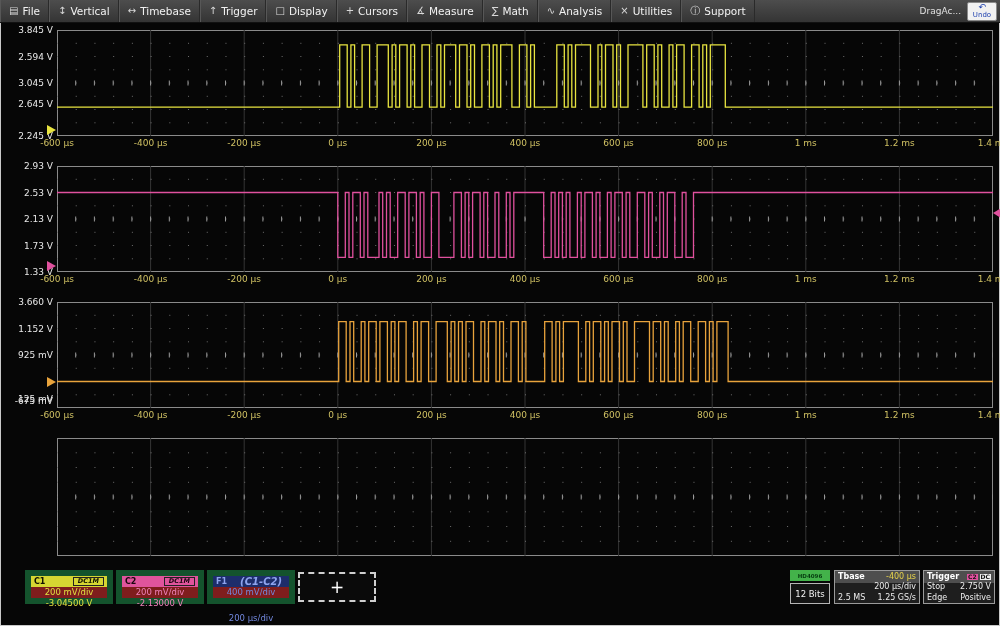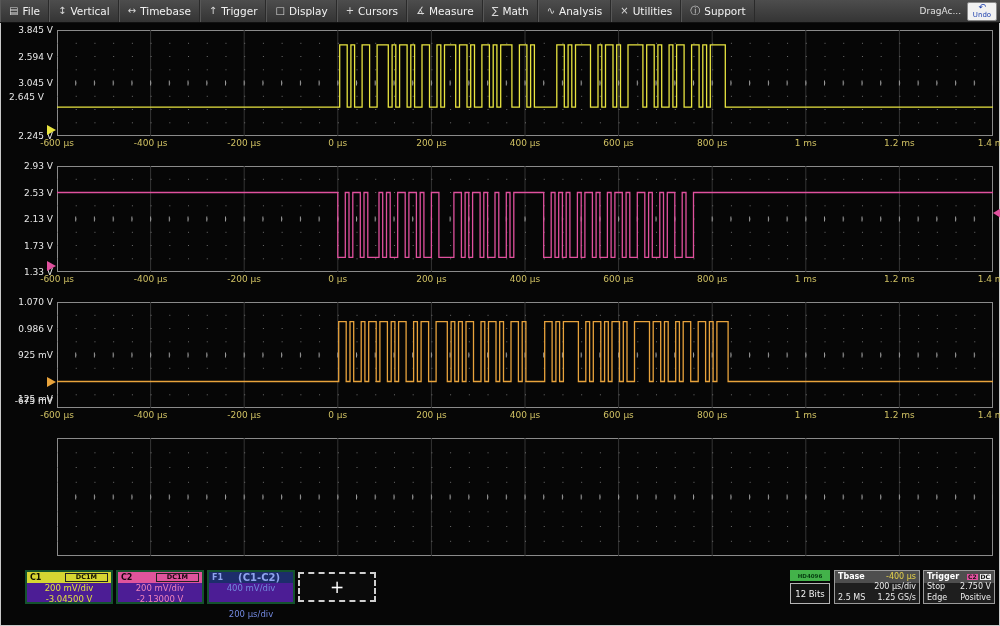--- a/index.html
+++ b/index.html
@@ -22,25 +22,25 @@
   #undo-btn .uglyph{font-size:9px;}
   
   #scope-area{position:absolute;left:0;top:0;width:1000px;height:626px;}
   .vlabel{position:absolute;left:0;width:53px;text-align:right;font-size:9px;color:#e8e8e8;}
   .tlabel{position:absolute;top:0;width:60px;text-align:center;font-size:9px;color:#cfc063;}
   .gmark{position:absolute;left:47px;width:0;height:0;border-top:5px solid transparent;
          border-bottom:5px solid transparent;border-left:9px solid #fff;}
   .tmark{position:absolute;left:993px;width:0;height:0;border-top:5px solid transparent;
          border-bottom:5px solid transparent;border-right:8px solid #e0519e;}
   
-  .desc{position:absolute;top:570px;width:88px;height:34px;border:2px solid #14532d;
-        background:#4c1d95;box-sizing:border-box;}
+  .desc{position:absolute;top:570px;width:88px;height:34px;border:6px solid #14532d;
+        background:#7f1d1d;box-sizing:border-box;}
   .desc-head{height:11px;display:flex;align-items:center;justify-content:space-between;
              padding:0 3px;font-weight:bold;font-size:8px;line-height:1;}
-  .badge{border:1px solid #222;padding:0 10px;font-size:6.5px;font-weight:bold;}
+  .badge{border:1px solid #222;padding:0 4px;font-size:6.5px;font-weight:bold;font-style:italic;}
   .desc.f1 .badge{border:none;font-size:10px;}
   .desc-body{height:20px;display:flex;flex-direction:column;align-items:center;
              justify-content:space-between;line-height:1.25;font-size:8.5px;}
   #add-box{position:absolute;left:298px;top:572px;width:78px;height:30px;box-sizing:border-box;
            border:2px dashed #cfcfcf;background:#0a0a0a;color:#fff;display:flex;
            align-items:center;justify-content:center;font-size:17px;}
   #hd-tab{position:absolute;left:790px;top:570px;width:40px;height:11px;background:#43b24a;
           color:#063d10;font-size:5.5px;font-weight:bold;display:flex;align-items:center;
           justify-content:center;}
   #bits-box{position:absolute;left:790px;top:583px;width:40px;height:21px;box-sizing:border-box;
@@ -196,21 +196,21 @@
         <line x1="861.1" y1="50.5" x2="861.1" y2="55.5" stroke="#9a9a9a" stroke-width="1"></line>
         <line x1="879.8" y1="50.5" x2="879.8" y2="55.5" stroke="#9a9a9a" stroke-width="1"></line>
         <line x1="898.6" y1="50.5" x2="898.6" y2="55.5" stroke="#9a9a9a" stroke-width="1"></line>
         <line x1="917.3" y1="50.5" x2="917.3" y2="55.5" stroke="#9a9a9a" stroke-width="1"></line>
         <line x1="936.0" y1="50.5" x2="936.0" y2="55.5" stroke="#9a9a9a" stroke-width="1"></line>
         <path d="M0,77.2 L282.7,77.2 L282.7,14.9 L286.4,14.9 L290.2,14.9 L290.2,77.2 L293.9,77.2 L293.9,14.9 L297.6,14.9 L297.6,77.2 L301.4,77.2 L305.1,77.2 L305.1,14.9 L308.9,14.9 L312.6,14.9 L312.6,77.2 L316.4,77.2 L320.1,77.2 L320.1,14.9 L323.9,14.9 L327.6,14.9 L331.3,14.9 L331.3,77.2 L335.1,77.2 L335.1,14.9 L338.8,14.9 L338.8,77.2 L342.6,77.2 L342.6,14.9 L346.3,14.9 L350.1,14.9 L350.1,77.2 L353.8,77.2 L353.8,14.9 L357.6,14.9 L357.6,77.2 L361.3,77.2 L365.0,77.2 L365.0,14.9 L368.8,14.9 L372.5,14.9 L372.5,77.2 L376.3,77.2 L380.0,77.2 L380.0,14.9 L383.8,14.9 L383.8,77.2 L387.5,77.2 L387.5,14.9 L391.2,14.9 L395.0,14.9 L398.7,14.9 L398.7,77.2 L402.5,77.2 L402.5,14.9 L406.2,14.9 L410.0,14.9 L410.0,77.2 L413.7,77.2 L413.7,14.9 L417.5,14.9 L417.5,77.2 L421.2,77.2 L424.9,77.2 L424.9,14.9 L428.7,14.9 L432.4,14.9 L432.4,77.2 L436.2,77.2 L436.2,14.9 L439.9,14.9 L439.9,77.2 L443.7,77.2 L443.7,14.9 L447.4,14.9 L451.2,14.9 L454.9,14.9 L454.9,77.2 L458.6,77.2 L462.4,77.2 L462.4,14.9 L466.1,14.9 L469.9,14.9 L469.9,77.2 L473.6,77.2 L473.6,14.9 L477.4,14.9 L477.4,77.2 L481.1,77.2 L484.8,77.2 L488.6,77.2 L492.3,77.2 L496.1,77.2 L499.8,77.2 L499.8,14.9 L503.6,14.9 L507.3,14.9 L507.3,77.2 L511.1,77.2 L511.1,14.9 L514.8,14.9 L514.8,77.2 L518.5,77.2 L518.5,14.9 L522.3,14.9 L526.0,14.9 L529.8,14.9 L533.5,14.9 L533.5,77.2 L537.3,77.2 L541.0,77.2 L541.0,14.9 L544.8,14.9 L544.8,77.2 L548.5,77.2 L548.5,14.9 L552.2,14.9 L556.0,14.9 L556.0,77.2 L559.7,77.2 L559.7,14.9 L563.5,14.9 L563.5,77.2 L567.2,77.2 L571.0,77.2 L571.0,14.9 L574.7,14.9 L578.4,14.9 L582.2,14.9 L585.9,14.9 L585.9,77.2 L589.7,77.2 L589.7,14.9 L593.4,14.9 L597.2,14.9 L597.2,77.2 L600.9,77.2 L600.9,14.9 L604.7,14.9 L604.7,77.2 L608.4,77.2 L612.1,77.2 L612.1,14.9 L615.9,14.9 L615.9,77.2 L619.6,77.2 L619.6,14.9 L623.4,14.9 L627.1,14.9 L627.1,77.2 L630.9,77.2 L634.6,77.2 L634.6,14.9 L638.4,14.9 L642.1,14.9 L642.1,77.2 L645.8,77.2 L645.8,14.9 L649.6,14.9 L649.6,77.2 L653.3,77.2 L653.3,14.9 L657.1,14.9 L660.8,14.9 L664.6,14.9 L668.3,14.9 L668.3,77.2 L672.0,77.2 L936,77.2" stroke="#e8e440" stroke-width="1.3" fill="none"></path>
       </svg>
       <span class="vlabel" style="top: 25px;">3.845 V</span>
       <span class="vlabel" style="top: 51.5px;">2.594 V</span>
       <span class="vlabel" style="top: 78px;">3.045 V</span>
-      <span class="vlabel" style="top: 92px; text-align: center;">2.645 V</span>
+      <span class="vlabel" style="top: 99px;">2.645 V</span>
       <span class="vlabel" style="top: 131px;">2.245 V</span>
       <div style="position: absolute; left: 57px; top: 138px; width: 936px; height: 12px;">
         <span class="tlabel" style="left: -30px;">-600 µs</span>
         <span class="tlabel" style="left: 63.6px;">-400 µs</span>
         <span class="tlabel" style="left: 157.2px;">-200 µs</span>
         <span class="tlabel" style="left: 250.8px;">0 µs</span>
         <span class="tlabel" style="left: 344.4px;">200 µs</span>
         <span class="tlabel" style="left: 438px;">400 µs</span>
         <span class="tlabel" style="left: 531.6px;">600 µs</span>
         <span class="tlabel" style="left: 625.2px;">800 µs</span>
@@ -373,22 +373,22 @@
         <line x1="805.0" y1="50.5" x2="805.0" y2="55.5" stroke="#9a9a9a" stroke-width="1"></line>
         <line x1="823.7" y1="50.5" x2="823.7" y2="55.5" stroke="#9a9a9a" stroke-width="1"></line>
         <line x1="842.4" y1="50.5" x2="842.4" y2="55.5" stroke="#9a9a9a" stroke-width="1"></line>
         <line x1="861.1" y1="50.5" x2="861.1" y2="55.5" stroke="#9a9a9a" stroke-width="1"></line>
         <line x1="879.8" y1="50.5" x2="879.8" y2="55.5" stroke="#9a9a9a" stroke-width="1"></line>
         <line x1="898.6" y1="50.5" x2="898.6" y2="55.5" stroke="#9a9a9a" stroke-width="1"></line>
         <line x1="917.3" y1="50.5" x2="917.3" y2="55.5" stroke="#9a9a9a" stroke-width="1"></line>
         <line x1="936.0" y1="50.5" x2="936.0" y2="55.5" stroke="#9a9a9a" stroke-width="1"></line>
         <path d="M0,79.5 L281.7,79.5 L281.7,19.7 L285.5,19.7 L289.2,19.7 L289.2,79.5 L293.0,79.5 L293.0,19.7 L296.7,19.7 L296.7,79.5 L300.5,79.5 L304.2,79.5 L304.2,19.7 L307.9,19.7 L307.9,79.5 L311.7,79.5 L311.7,19.7 L315.4,19.7 L319.2,19.7 L319.2,79.5 L322.9,79.5 L322.9,19.7 L326.7,19.7 L330.4,19.7 L330.4,79.5 L334.2,79.5 L334.2,19.7 L337.9,19.7 L337.9,79.5 L341.6,79.5 L341.6,19.7 L345.4,19.7 L349.1,19.7 L349.1,79.5 L352.9,79.5 L356.6,79.5 L356.6,19.7 L360.4,19.7 L360.4,79.5 L364.1,79.5 L364.1,19.7 L367.8,19.7 L371.6,19.7 L371.6,79.5 L375.3,79.5 L379.1,79.5 L379.1,19.7 L382.8,19.7 L386.6,19.7 L390.3,19.7 L390.3,79.5 L394.1,79.5 L394.1,19.7 L397.8,19.7 L397.8,79.5 L401.5,79.5 L401.5,19.7 L405.3,19.7 L405.3,79.5 L409.0,79.5 L409.0,19.7 L412.8,19.7 L416.5,19.7 L416.5,79.5 L420.3,79.5 L424.0,79.5 L424.0,19.7 L427.8,19.7 L427.8,79.5 L431.5,79.5 L431.5,19.7 L435.2,19.7 L439.0,19.7 L439.0,79.5 L442.7,79.5 L442.7,19.7 L446.5,19.7 L446.5,79.5 L450.2,79.5 L454.0,79.5 L454.0,19.7 L457.7,19.7 L461.4,19.7 L461.4,79.5 L465.2,79.5 L465.2,19.7 L468.9,19.7 L468.9,79.5 L472.7,79.5 L476.4,79.5 L480.2,79.5 L483.9,79.5 L487.7,79.5 L487.7,19.7 L491.4,19.7 L495.1,19.7 L495.1,79.5 L498.9,79.5 L498.9,19.7 L502.6,19.7 L502.6,79.5 L506.4,79.5 L506.4,19.7 L510.1,19.7 L513.9,19.7 L517.6,19.7 L521.4,19.7 L521.4,79.5 L525.1,79.5 L528.8,79.5 L528.8,19.7 L532.6,19.7 L532.6,79.5 L536.3,79.5 L536.3,19.7 L540.1,19.7 L543.8,19.7 L543.8,79.5 L547.6,79.5 L547.6,19.7 L551.3,19.7 L551.3,79.5 L555.0,79.5 L555.0,19.7 L558.8,19.7 L562.5,19.7 L562.5,79.5 L566.3,79.5 L566.3,19.7 L570.0,19.7 L570.0,79.5 L573.8,79.5 L577.5,79.5 L577.5,19.7 L581.3,19.7 L585.0,19.7 L588.7,19.7 L592.5,19.7 L592.5,79.5 L596.2,79.5 L596.2,19.7 L600.0,19.7 L603.7,19.7 L603.7,79.5 L607.5,79.5 L607.5,19.7 L611.2,19.7 L611.2,79.5 L615.0,79.5 L618.7,79.5 L618.7,19.7 L622.4,19.7 L622.4,79.5 L626.2,79.5 L626.2,19.7 L629.9,19.7 L633.7,19.7 L633.7,79.5 L637.4,79.5 L641.2,79.5 L641.2,19.7 L644.9,19.7 L648.6,19.7 L648.6,79.5 L652.4,79.5 L652.4,19.7 L656.1,19.7 L656.1,79.5 L659.9,79.5 L659.9,19.7 L663.6,19.7 L667.4,19.7 L671.1,19.7 L671.1,79.5 L936,79.5" stroke="#e8a33c" stroke-width="1.3" fill="none"></path>
       </svg>
-      <span class="vlabel" style="top: 297px;">1.070 V</span>
-      <span class="vlabel" style="top: 323.5px;">0.986 V</span>
+      <span class="vlabel" style="top: 297px;">3.660 V</span>
+      <span class="vlabel" style="top: 323.5px;">1.152 V</span>
       <span class="vlabel" style="top: 350px;">925 mV</span>
       <span class="vlabel" style="top: 394px;">125 mV</span>
       <span class="vlabel" style="top: 396px;">-675 mV</span>
       <div style="position: absolute; left: 57px; top: 410px; width: 936px; height: 12px;">
         <span class="tlabel" style="left: -30px;">-600 µs</span>
         <span class="tlabel" style="left: 63.6px;">-400 µs</span>
         <span class="tlabel" style="left: 157.2px;">-200 µs</span>
         <span class="tlabel" style="left: 250.8px;">0 µs</span>
         <span class="tlabel" style="left: 344.4px;">200 µs</span>
         <span class="tlabel" style="left: 438px;">400 µs</span>

